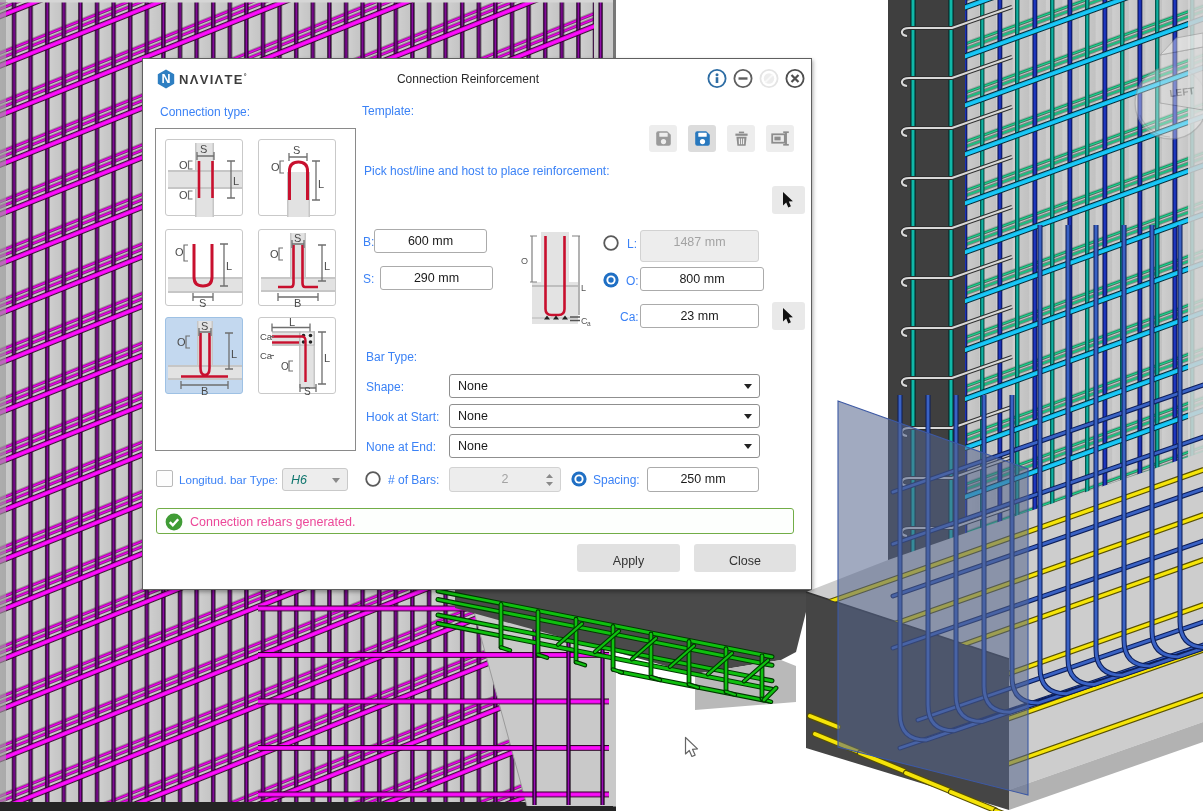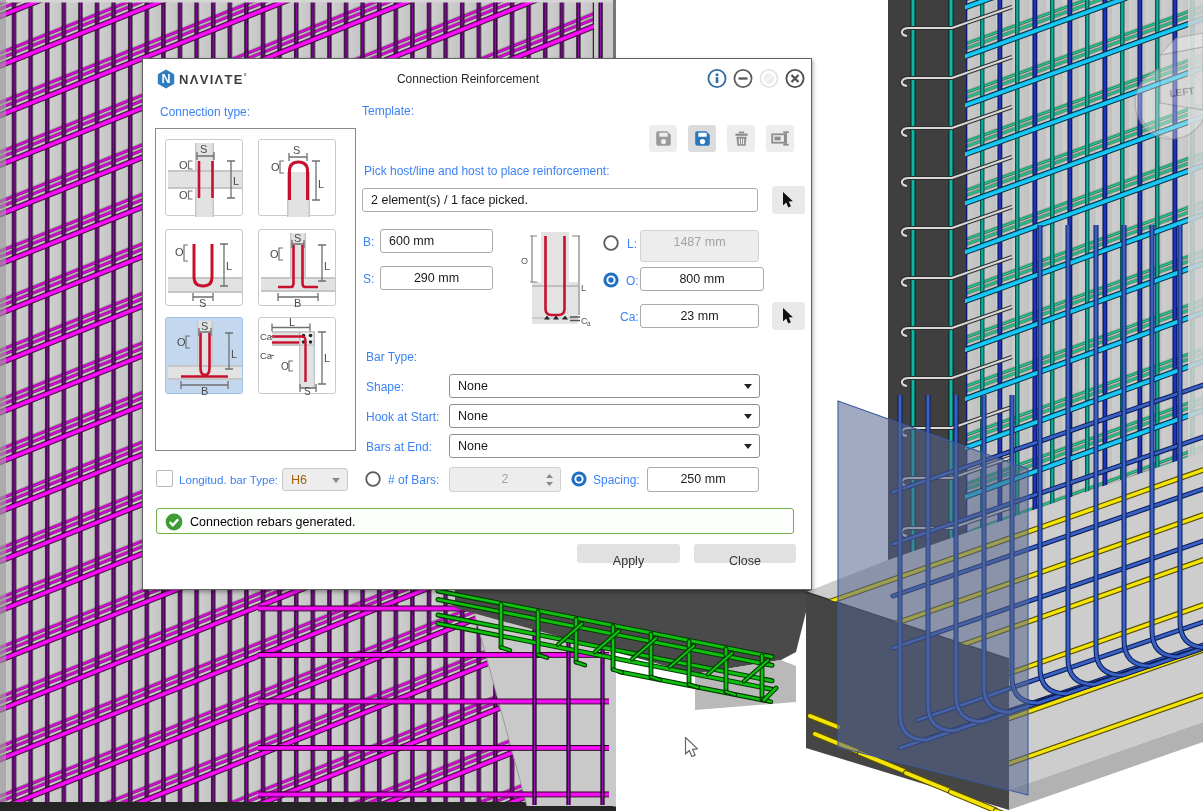--- a/index.html
+++ b/index.html
@@ -7,33 +7,33 @@
 .stage { position:relative; width:1203px; height:811px; }
 .abs { position:absolute; }
 .dlg { position:absolute; left:142px; top:58px; width:670px; height:532px;
   background:#fff; border:1px solid #5f5f5f; box-shadow:1px 2px 4px rgba(0,0,0,0.35); }
 .lb { position:absolute; font-size:12px; color:#3b82f6; white-space:nowrap; }
 .combo { position:absolute; background:#fff; border:1px solid #8f8f8f; border-radius:3px; }
 .combo span { position:absolute; left:8px; top:50%; transform:translateY(-50%); font-size:12.5px; color:#1a1a1a; }
 .combo i { position:absolute; right:7px; top:50%; margin-top:-2px; width:0; height:0;
   border-left:4.5px solid transparent; border-right:4.5px solid transparent; border-top:5px solid #222; }
 .combo.dis { background:#ededed; border-color:#c9c9c9; }
-.combo.dis span { color:#a16207; }
+.combo.dis span { color:#0f766e;font-style:italic; }
 .combo.dis i { border-top-color:#8a8a8a; }
 .fld { position:absolute; background:#fff; border:1px solid #ababab; border-radius:3px;
   font-size:12.5px; color:#1a1a1a; line-height:22px; padding:0 8px; white-space:nowrap; }
 .fld.dis { background:#ededed; border-color:#d2d2d2; color:#a3a3a3; }
 .rad { position:absolute; width:16px; height:16px; }
 .cell { position:absolute; width:78px; height:77px; border:1px solid #c9c9c9; border-radius:3px; }
 .tt { font-family:"Liberation Sans", sans-serif; fill:#4a4a4a; }
 .tbtn { position:absolute; width:28px; height:27px; border-radius:3px;
   display:flex; align-items:center; justify-content:center; }
 .abtn { position:absolute; width:33px; height:28px; border-radius:3px; background:#e9e9e9;
   display:flex; align-items:center; justify-content:center; }
-.btn { position:absolute; height:19px; background:#e1e1e1; border-radius:3px;
+.btn { position:absolute; height:28px; background:#e1e1e1; border-radius:3px;
   font-size:12.5px; color:#333; text-align:center; line-height:35px; }
 </style></head>
 <body>
 <div class="stage">
 <svg width="1203" height="811" viewBox="0 0 1203 811" style="position:absolute;left:0;top:0">
 <defs>
 <linearGradient id="gbarP" x1="0" y1="0" x2="1" y2="0">
  <stop offset="0" stop-color="#0c000c"></stop>
           <stop offset="0.26" stop-color="#470052"></stop>
  <stop offset="0.5" stop-color="#9a10b6"></stop>
@@ -436,28 +436,27 @@
 <div class="tbtn" style="left:623px;top:66px;background:#ededed">
         <svg width="19" height="17" viewBox="0 0 19 17">
 <rect x="1.2" y="4.3" width="12.6" height="8.4" fill="none" stroke="#8d8d8d" stroke-width="1.8"></rect>
 <rect x="3.4" y="6.6" width="6.2" height="3.8" fill="#8d8d8d"></rect>
 <line x1="12.2" y1="2.2" x2="17.8" y2="2.2" stroke="#8d8d8d" stroke-width="1.7"></line>
 <line x1="12.2" y1="14.8" x2="17.8" y2="14.8" stroke="#8d8d8d" stroke-width="1.7"></line>
 <line x1="15" y1="2.2" x2="15" y2="14.8" stroke="#8d8d8d" stroke-width="1.9"></line>
         </svg>
       </div>
 <div class="lb" style="left:221px;top:105px">Pick host/line and host to place reinforcement:</div>
-<div class="fld" style="left:219px;top:129px;width:396px;height:24px;text-align:left">2 element(s) / 1 face picked.</div>
 <div class="abtn" style="left:629px;top:127px">
         <svg width="15" height="17" viewBox="0 0 15 17">
           <path d="M 2,0 L 2,13.5 L 5.2,10.6 L 7.3,15.4 L 9.9,14.2 L 7.8,9.6 L 11.9,9.3 Z" fill="#111"></path>
         </svg>
       </div>
 <div class="lb" style="left:220px;top:176px">B:</div>
-<div class="fld" style="left:237px;top:170px;width:113px;height:24px;">600 mm</div>
+<div class="fld" style="left:231px;top:170px;width:113px;height:24px;text-align:center">600 mm</div>
 <div class="lb" style="left:220px;top:213px">S:</div>
 <div class="fld" style="left:237px;top:207px;width:113px;height:24px;text-align:center">290 mm</div>
 <svg class="abs" style="left:377px;top:170px" width="78" height="108" viewBox="0 0 78 108">
 <rect x="21" y="3" width="28" height="50" fill="#e3e3e3"></rect>
 <rect x="12" y="53" width="46" height="42" fill="#e3e3e3"></rect>
 <line x1="12" y1="57" x2="58" y2="57" stroke="#9a9a9a" stroke-width="1.2"></line>
 <line x1="12" y1="89" x2="58" y2="89" stroke="#b5b5b5" stroke-width="1"></line>
 <path d="M 25.5,7 L 25.5,80 Q 25.5,86 31.5,86 L 38.5,86 Q 44.5,86 44.5,80 L 44.5,7" fill="none" stroke="#c8102e" stroke-width="2.6"></path>
 <path d="M 10,7 L 17,7 M 10,53 L 17,53 M 12,7 L 12,53" stroke="#808080" stroke-width="1.2" fill="none"></path>
 <text x="1" y="35" font-family="Liberation Sans, sans-serif" font-size="9" fill="#555">O</text>
@@ -491,21 +490,21 @@
 <div class="lb" style="left:223px;top:321px">Shape:</div>
 <div class="combo" style="left:306px;top:315px;width:311px;height:24px">
         <span>None</span>
         <i></i>
       </div>
 <div class="lb" style="left:223px;top:351px">Hook at Start:</div>
 <div class="combo" style="left:306px;top:345px;width:311px;height:24px">
         <span>None</span>
         <i></i>
       </div>
-<div class="lb" style="left:223px;top:381px">Bars at End:</div>
+<div class="lb" style="left:223px;top:381px">None at End:</div>
 <div class="combo" style="left:306px;top:375px;width:311px;height:24px">
         <span>None</span>
         <i></i>
       </div>
 <div class="abs" style="left:13px;top:411px;width:17px;height:17px;background:#fdfdfd;border:1px solid #b9b9b9;border-radius:2px"></div>
 <div class="lb" style="left:36px;top:414px;font-size:11.6px">Longitud. bar Type:</div>
 <div class="combo dis" style="left:139px;top:409px;width:66px;height:23px">
         <span>H6</span>
         <i></i>
       </div>
@@ -523,17 +522,17 @@
           <circle cx="8" cy="8" r="4.6" fill="#fff"></circle>
           <circle cx="8" cy="8" r="2.7" fill="#1f6fc4"></circle>
         </svg></div>
 <div class="lb" style="left:450px;top:414px">Spacing:</div>
 <div class="fld" style="left:504px;top:408px;width:112px;height:25px;text-align:center">250 mm</div>
 <div class="abs" style="left:13px;top:449px;width:638px;height:26px;border:1px solid #72ad47;border-radius:3px;background:#fdfffd">
 <svg style="position:absolute;left:8px;top:4px" width="18" height="18" viewBox="0 0 18 18">
 <circle cx="9" cy="9" r="8.4" fill="#3f9c35"></circle>
 <path d="M 4.8,9.2 L 7.8,12.2 L 13.2,6.2" fill="none" stroke="#fff" stroke-width="2.4"></path>
         </svg>
-<div style="position:absolute;left:33px;top:6px;font-size:12.5px;color:#000000">Connection rebars generated.</div>
+<div style="position:absolute;left:33px;top:6px;font-size:12.5px;color:#ec4899">Connection rebars generated.</div>
 </div>
 <div class="btn" style="left:434px;top:485px;width:103px">Apply</div>
 <div class="btn" style="left:551px;top:485px;width:102px">Close</div>
 </div>
 </div>
 </body></html>

